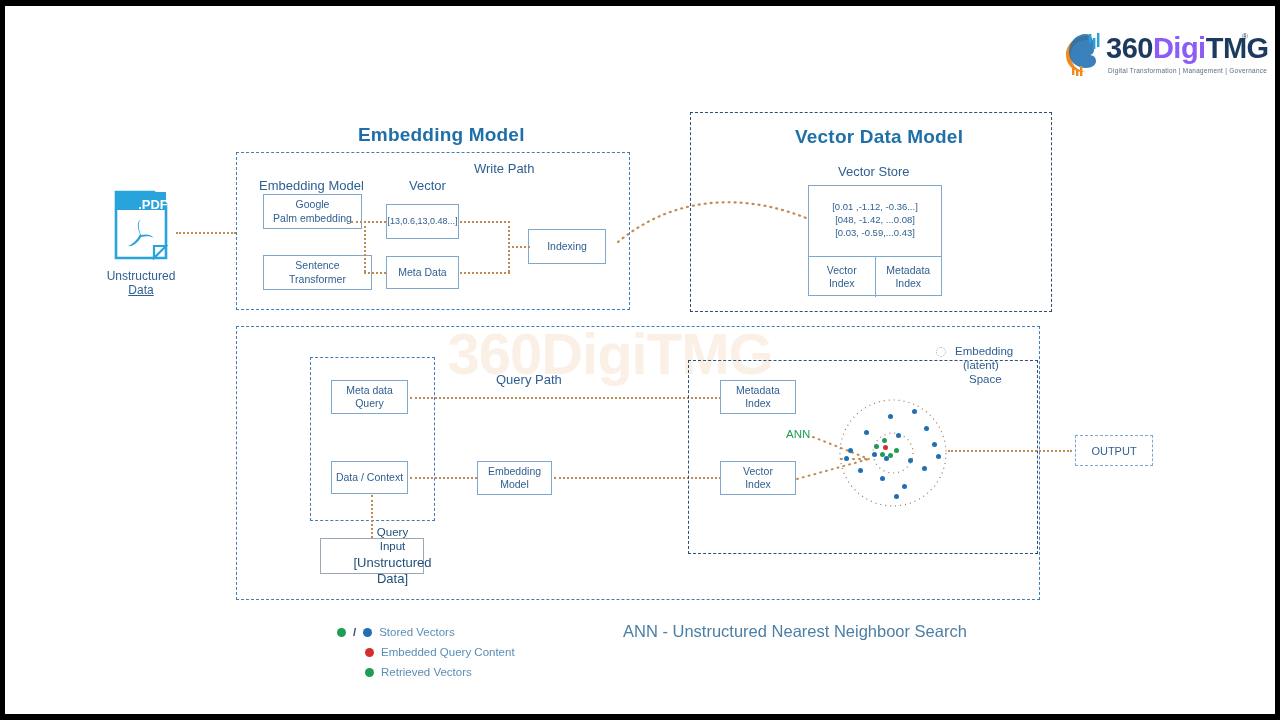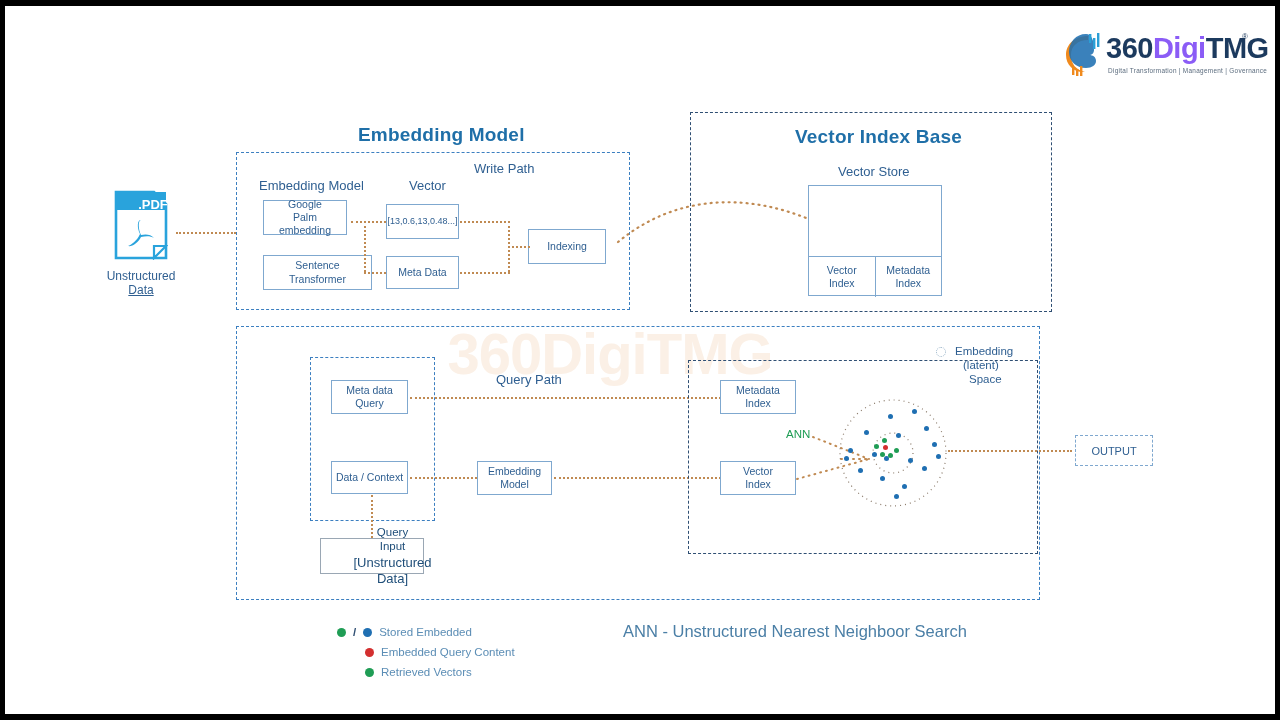--- a/index.html
+++ b/index.html
@@ -109,21 +109,21 @@
               font-size:13px;font-weight:bold;">.PDF</div>
 
   <div class="section-title" style="left:358px;top:124px;">Embedding Model</div>
 
   <div class="dash-box" style="left:236px;top:152px;width:394px;height:158px;"></div>
 
   <div class="hdr" style="left:474px;top:161px;">Write Path</div>
   <div class="hdr" style="left:259px;top:178px;">Embedding Model</div>
   <div class="hdr" style="left:409px;top:178px;">Vector</div>
 
-  <div class="node" style="left:263px;top:200px;width:84px;height:35px;white-space:pre-line;">Google
+  <div class="node" style="left:263px;top:194px;width:99px;height:35px;white-space:pre-line;">Google
 Palm embedding</div>
   <div class="node" style="left:263px;top:255px;width:109px;height:35px;white-space:pre-line;">Sentence
 Transformer</div>
   <div class="node" style="left:386px;top:204px;width:73px;height:35px;font-size:9px;">[13,0.6,13,0.48...]</div>
   <div class="node" style="left:386px;top:256px;width:73px;height:33px;">Meta Data</div>
   <div class="node" style="left:528px;top:229px;width:78px;height:35px;">Indexing</div>
 
   <div class="dot-h" style="left:176px;top:232px;width:60px;"></div>
   <div class="dot-h" style="left:351px;top:221px;width:35px;"></div>
   <div class="dot-v" style="left:364px;top:221px;height:51px;"></div>
@@ -131,25 +131,31 @@
   <div class="dot-h" style="left:460px;top:221px;width:50px;"></div>
   <div class="dot-v" style="left:508px;top:221px;height:51px;"></div>
   <div class="dot-h" style="left:460px;top:272px;width:50px;"></div>
   <div class="dot-h" style="left:508px;top:246px;width:22px;"></div>
 
   <svg style="position:absolute;left:616px;top:196px;width:200px;height:60px;">
     <path d="M2 46 C60 -2 130 -2 190 22" fill="none" stroke="#c08a52" stroke-width="2.2" stroke-linecap="round" stroke-dasharray="1 5"></path>
   </svg>
 
   <div class="dash-box navy" style="left:690px;top:112px;width:362px;height:200px;"></div>
-  <div class="section-title" style="left:795px;top:126px;">Vector Index Base</div>
+  <div class="section-title" style="left:795px;top:126px;">Vector Data Model</div>
   <div class="hdr" style="left:838px;top:164px;">Vector Store</div>
 
   <div style="position:absolute;left:808px;top:185px;width:134px;height:111px;
               border:1px solid #7fa8cf;box-sizing:border-box;">
+    <div style="height:60px;display:flex;flex-direction:column;align-items:center;
+                justify-content:center;gap:2px;padding-top:3px;">
+      <div style="color:#2f5f91;font-size:9.5px;">[0.01 ,-1.12, -0.36...]</div>
+      <div style="color:#2f5f91;font-size:9.5px;">[048, -1.42, ...0.08]</div>
+      <div style="color:#2f5f91;font-size:9.5px;">[0.03, -0.59,...0.43]</div>
+    </div>
     <div style="position:absolute;left:0;top:70px;width:100%;height:41px;display:flex;">
       <div style="flex:1;border-top:1px solid #7fa8cf;border-right:1px solid #7fa8cf;
                   display:flex;align-items:center;justify-content:center;text-align:center;
                   color:#2f5f91;font-size:10.5px;line-height:1.25;white-space:pre-line;">Vector
 Index</div>
       <div style="flex:1;border-top:1px solid #7fa8cf;display:flex;align-items:center;
                   justify-content:center;text-align:center;color:#2f5f91;font-size:10.5px;
                   line-height:1.25;white-space:pre-line;">Metadata
 Index</div>
     </div>
@@ -232,21 +238,21 @@
 
   <div class="dot-h" style="left:948px;top:450px;width:124px;"></div>
   <div style="position:absolute;left:1075px;top:435px;width:78px;height:31px;
               border:1.6px dashed #7fa8cf;box-sizing:border-box;display:flex;
               align-items:center;justify-content:center;color:#2f5f91;font-size:11px;">OUTPUT</div>
 
   <div class="legend-row" style="left:337px;top:626px;">
     <span class="swatch" style="background:#1f9d55;"></span>
     <span style="color:#2f4f73;font-weight:bold;">/</span>
     <span class="swatch" style="background:#1f6fb2;"></span>
-    <span>Stored Embedded</span>
+    <span>Stored Vectors</span>
   </div>
   <div class="legend-row" style="left:365px;top:646px;">
     <span class="swatch" style="background:#d32f2f;"></span>
     <span>Embedded Query Content</span>
   </div>
   <div class="legend-row" style="left:365px;top:666px;">
     <span class="swatch" style="background:#1f9d55;"></span>
     <span>Retrieved Vectors</span>
   </div>
 

